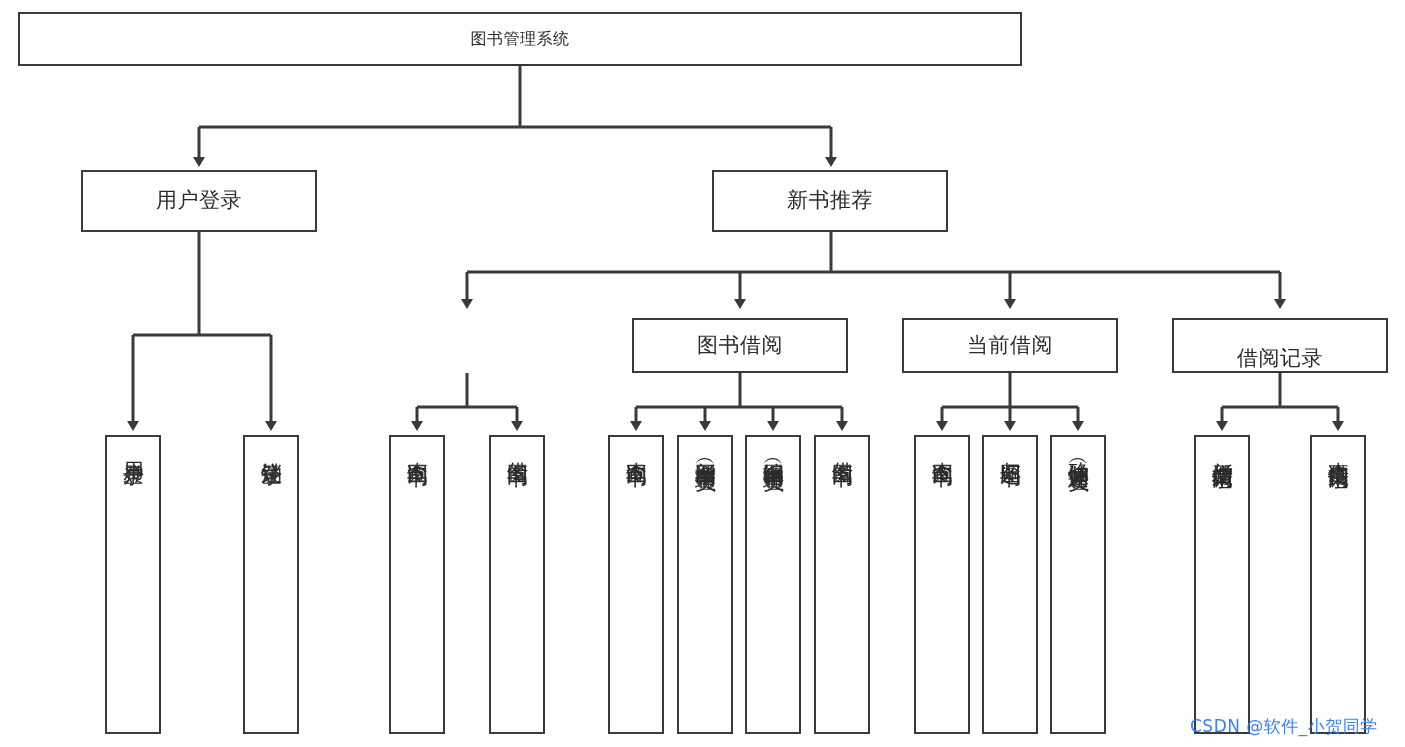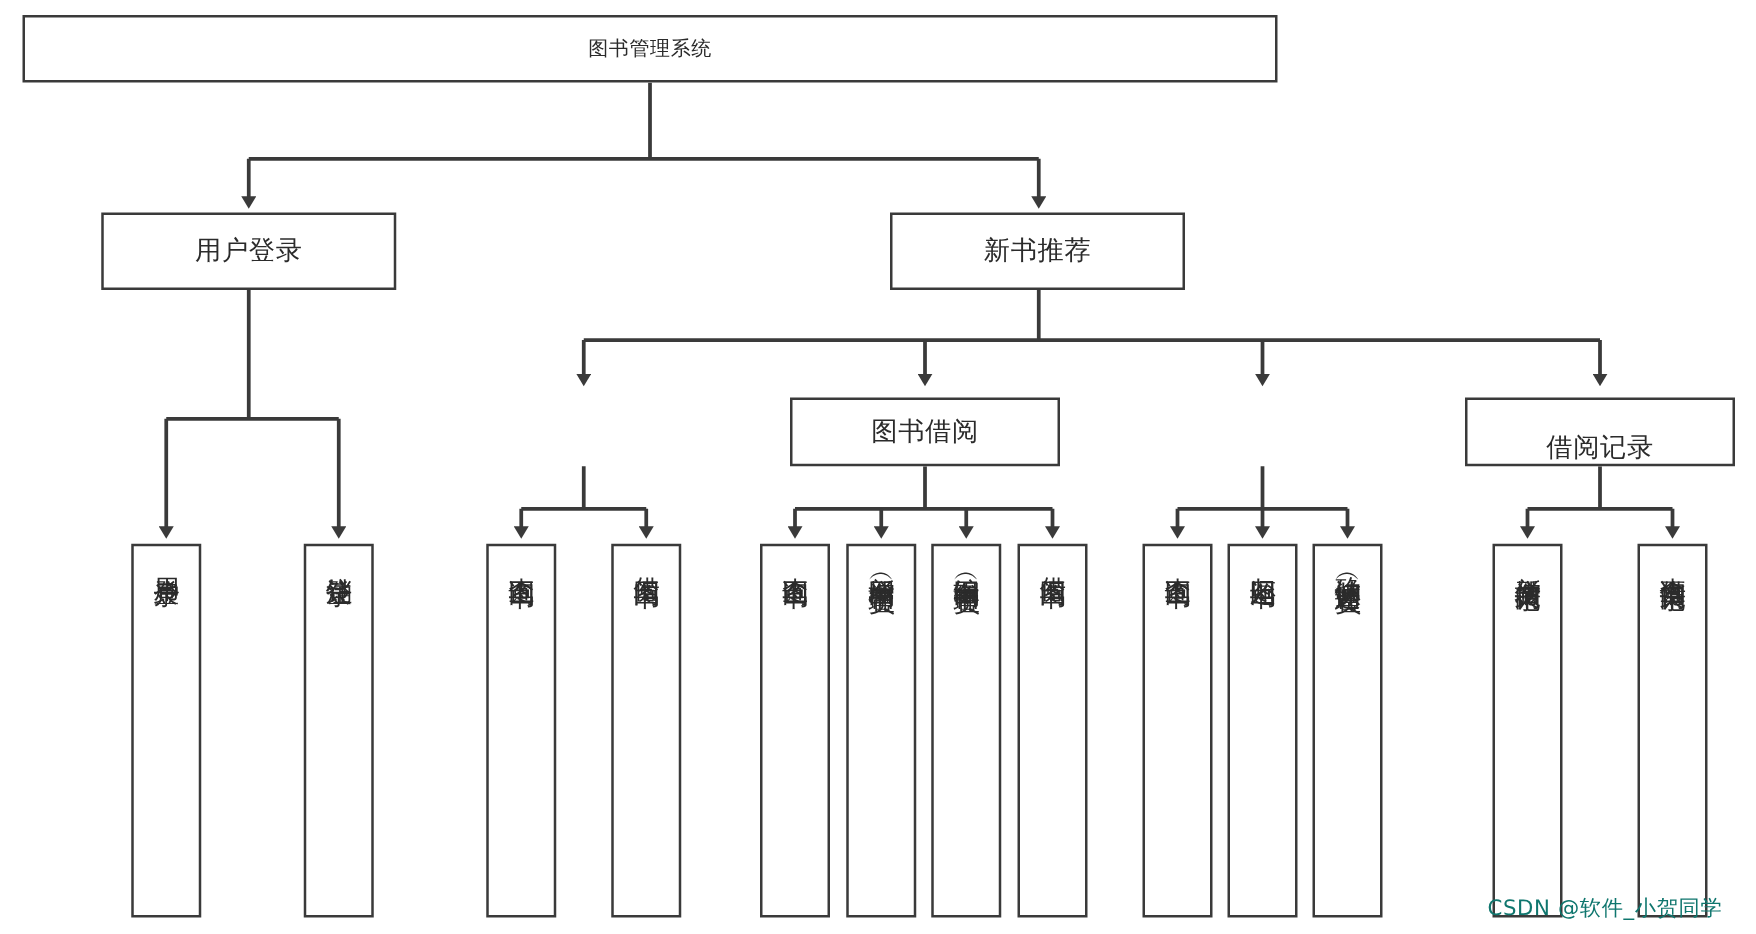--- a/index.html
+++ b/index.html
@@ -54,21 +54,21 @@
     line-height: 1.18;
     letter-spacing: 1.5px;
     white-space: normal;
     max-height: 282px;
   }
   #watermark {
     position: absolute;
     left: 1190px;
     top: 715px;
     font-size: 17px;
-    color: #0f766e;
+    color: #3b82f6;
     letter-spacing: 0.5px;
     white-space: nowrap;
     z-index: 5;
   }
 </style>
 </head>
 <body>
 
 <div id="canvas">
 
@@ -129,20 +129,23 @@
   <div class="node" style="left:81px; top:170px; width:236px; height:62px;">
     <span class="lbl">用户登录</span>
   </div>
   <div class="node" style="left:712px; top:170px; width:236px; height:62px;">
     <span class="lbl">新书推荐</span>
   </div>
 
   <div class="node" style="left:632px; top:318px; width:216px; height:55px;justify-content:center;">
     <span class="lbl">图书借阅</span>
   </div>
+  <div class="node" style="left:902px; top:318px; width:216px; height:55px;">
+    <span class="lbl">当前借阅</span>
+  </div>
   <div class="node" style="left:1172px; top:318px; width:216px; height:55px;align-items:flex-end;">
     <span class="lbl">借阅记录</span>
   </div>
 
   <div class="node leaf" style="left:105px; top:435px; width:56px; height:299px;">
     <span class="lbl">用户登录</span>
   </div>
   <div class="node leaf" style="left:243px; top:435px; width:56px; height:299px;">
     <span class="lbl">注销登录</span>
   </div>

